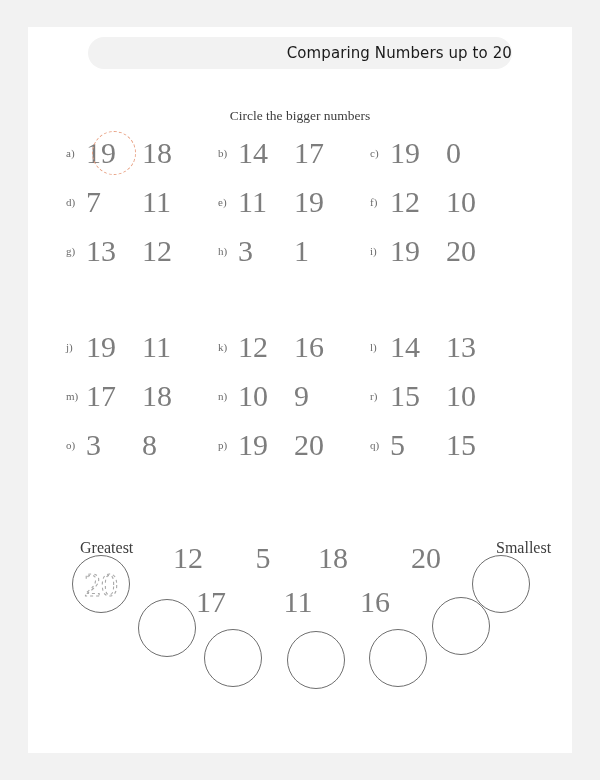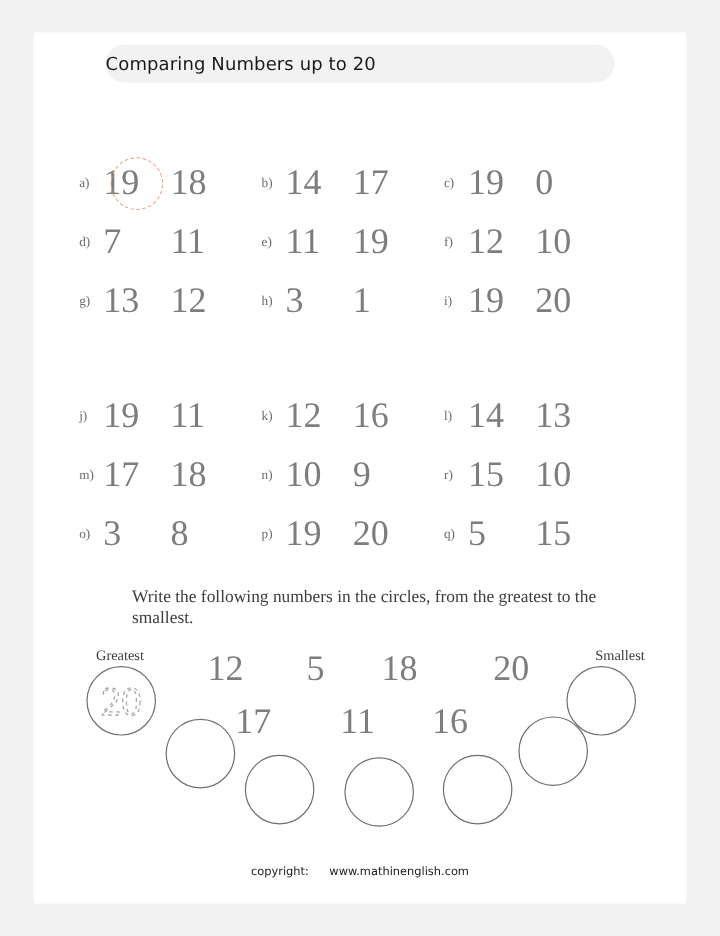--- a/index.html
+++ b/index.html
@@ -32,21 +32,21 @@
     background: #f2f2f2;
     border-radius: 16px;
   }
   .title-text {
     position: absolute;
     left: 0;
     top: 0;
     width: 424px;
     height: 32px;
     line-height: 32px;
-    text-align: left;
+    text-align: right;
     font-family: "DejaVu Sans", sans-serif;
     font-size: 15px;
     color: #1a1a1a;
     letter-spacing: 0.1px;
   }
 
   
   .namerow {
     position: absolute;
     left: 33px;
@@ -143,21 +143,21 @@
   .sortarea {
     position: absolute;
     left: 0;
     top: 512px;
     width: 544px;
     height: 168px;
   }
   .endlabel {
     position: absolute;
     font-family: "Liberation Serif", serif;
-    font-size: 12px;
+    font-size: 16px;
     color: #3d3d3d;
     white-space: nowrap;
     text-align: center;
   }
   .circ {
     position: absolute;
     border: 1.2px solid #6e6e6e;
     border-radius: 50%;
     box-sizing: border-box;
   }
@@ -187,20 +187,21 @@
 </head>
 <body>
 
 <div class="page">
 
   <div class="title-banner">
     <div class="title-text">Comparing Numbers up to 20</div>
   </div>
 
 
+  <div class="section-head" style="top:81px;">Circle the bigger numbers</div>
 
   <div class="prow" style="top:104px;">
     <div class="cell first">
       <span class="tag">a)</span>
       <span class="num circled">19</span>
       <span class="num">18</span>
     </div>
     <div class="cell">
       <span class="tag">b)</span>
       <span class="num">14</span>
@@ -297,21 +298,20 @@
       <span class="num">19</span>
       <span class="num">20</span>
     </div>
     <div class="cell">
       <span class="tag">q)</span>
       <span class="num">5</span>
       <span class="num">15</span>
     </div>
   </div>
 
-  <div class="instruction">Write the following numbers in the circles, from the greatest to the smallest.</div>
 
   <div class="sortarea">
 
     <span class="endlabel" style="left:52px; top:0px;">Greatest</span>
     <span class="endlabel" style="left:468px; top:0px;">Smallest</span>
 
     <span class="sortnum" style="left:133px; top:2px;">12</span>
     <span class="sortnum" style="left:208px; top:2px;">5</span>
     <span class="sortnum" style="left:278px; top:2px;">18</span>
     <span class="sortnum" style="left:371px; top:2px;">20</span>
@@ -332,18 +332,14 @@
 
     <div class="circ" style="left:259px; top:92px; width:58px; height:58px;"></div>
 
     <div class="circ" style="left:341px; top:90px; width:58px; height:58px;"></div>
 
     <div class="circ" style="left:404px; top:58px; width:58px; height:58px;"></div>
 
     <div class="circ" style="left:444px; top:16px; width:58px; height:58px;"></div>
   </div>
 
-  <div class="footer">
-    <span class="cw">copyright:</span>
-    <span>www.mathinenglish.com</span>
-  </div>
 
 </div>
 
 </body></html>

